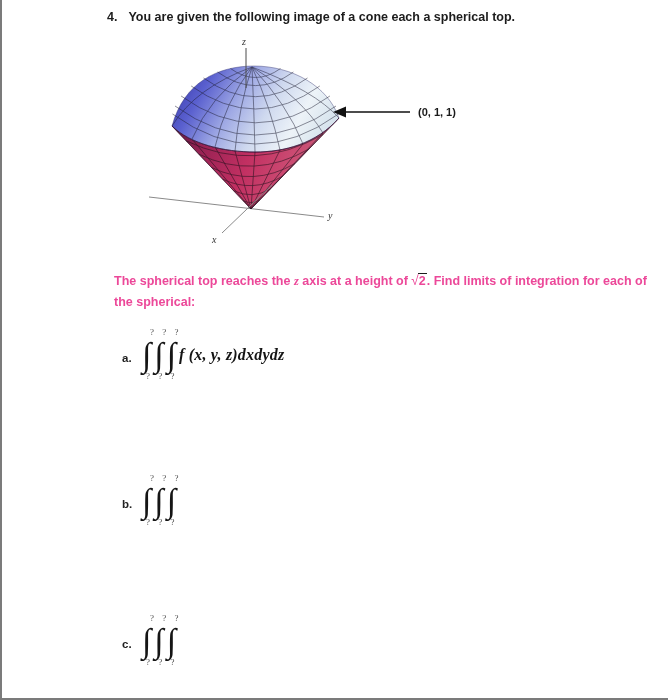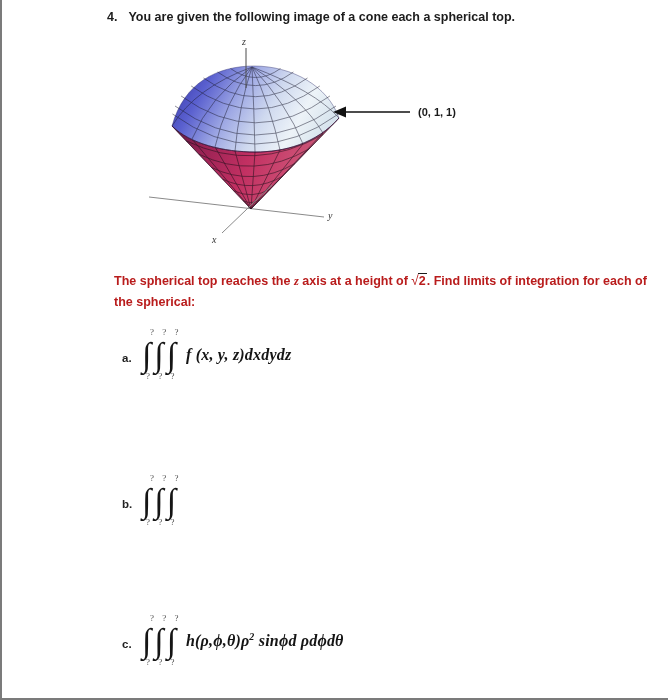--- a/index.html
+++ b/index.html
@@ -14,40 +14,40 @@
 
   
   .title-row { top:10px; left:105px; display:flex; gap:11px;
     font-size:12.5px; font-weight:600; color:#1c1c1c; letter-spacing:0; }
 
   
   .fig { top:36px; left:138px; width:344px; height:226px; }
 
   
   .statement { top:270px; left:112px; width:540px; font-size:12.5px;
-    font-weight:600; color:#b91c1c; line-height:21px; }
+    font-weight:600; color:#ec4899; line-height:21px; }
   .statement .mz { font-family:"Liberation Serif", serif; font-style:italic; font-weight:600; }
   .sqrt { white-space:nowrap; }
   .sqrt-sign { font-weight:400; font-size:13.5px; }
   .sqrt-val { border-top:1.4px solid #1c1c1c; padding:0 1px; margin-left:-1px; }
 
   
   .integral-row { display:flex; align-items:center; gap:6px; left:120px; }
   .item-label { font-size:11.5px; font-weight:600; color:#222; width:14px;
     margin-top:6px; }
   .integral-block { display:flex; flex-direction:column; }
   .limits { font-family:"Liberation Serif", serif; font-size:9px; color:#4d4d4d;
     word-spacing:6px; line-height:9px; }
   .limits.top { margin-left:8px; margin-bottom:-2px; }
   .limits.bottom { margin-left:4px; margin-top:-3px; }
   .math-line { display:flex; align-items:center; }
   .int-signs { font-family:"Liberation Serif", serif; font-size:34px;
     font-weight:400; color:#151515; letter-spacing:3px; line-height:40px; }
   .integrand { font-family:"Liberation Serif", serif; font-style:italic;
-    font-weight:600; font-size:16px; color:#151515; margin-left:7px;
+    font-weight:600; font-size:16px; color:#151515; margin-left:0;
     letter-spacing:0.2px; white-space:pre; }
   .integrand sup { font-size:10px; font-style:italic; }
   .row-a { top:328px; } .row-b { top:474px; } .row-c { top:614px; }
 
   svg text { user-select:none; }
 </style>
 </head>
 <body>
 
 <div class="abs title-row">
@@ -164,17 +164,16 @@
     <div class="limits bottom">? ? ?</div>
   </div>
 </div>
 
 <div class="abs integral-row row-c">
   <span class="item-label">c.</span>
   <div class="integral-block">
     <div class="limits top">? ? ?</div>
     <div class="math-line">
       <span class="int-signs">∫∫∫</span>
-      <span class="integrand"><span>h(ρ,ϕ,θ)ρ</span><sup>2</sup><span> sinϕd ρdϕdθ</span></span>
     </div>
     <div class="limits bottom">? ? ?</div>
   </div>
 </div>
 
 </body></html>

